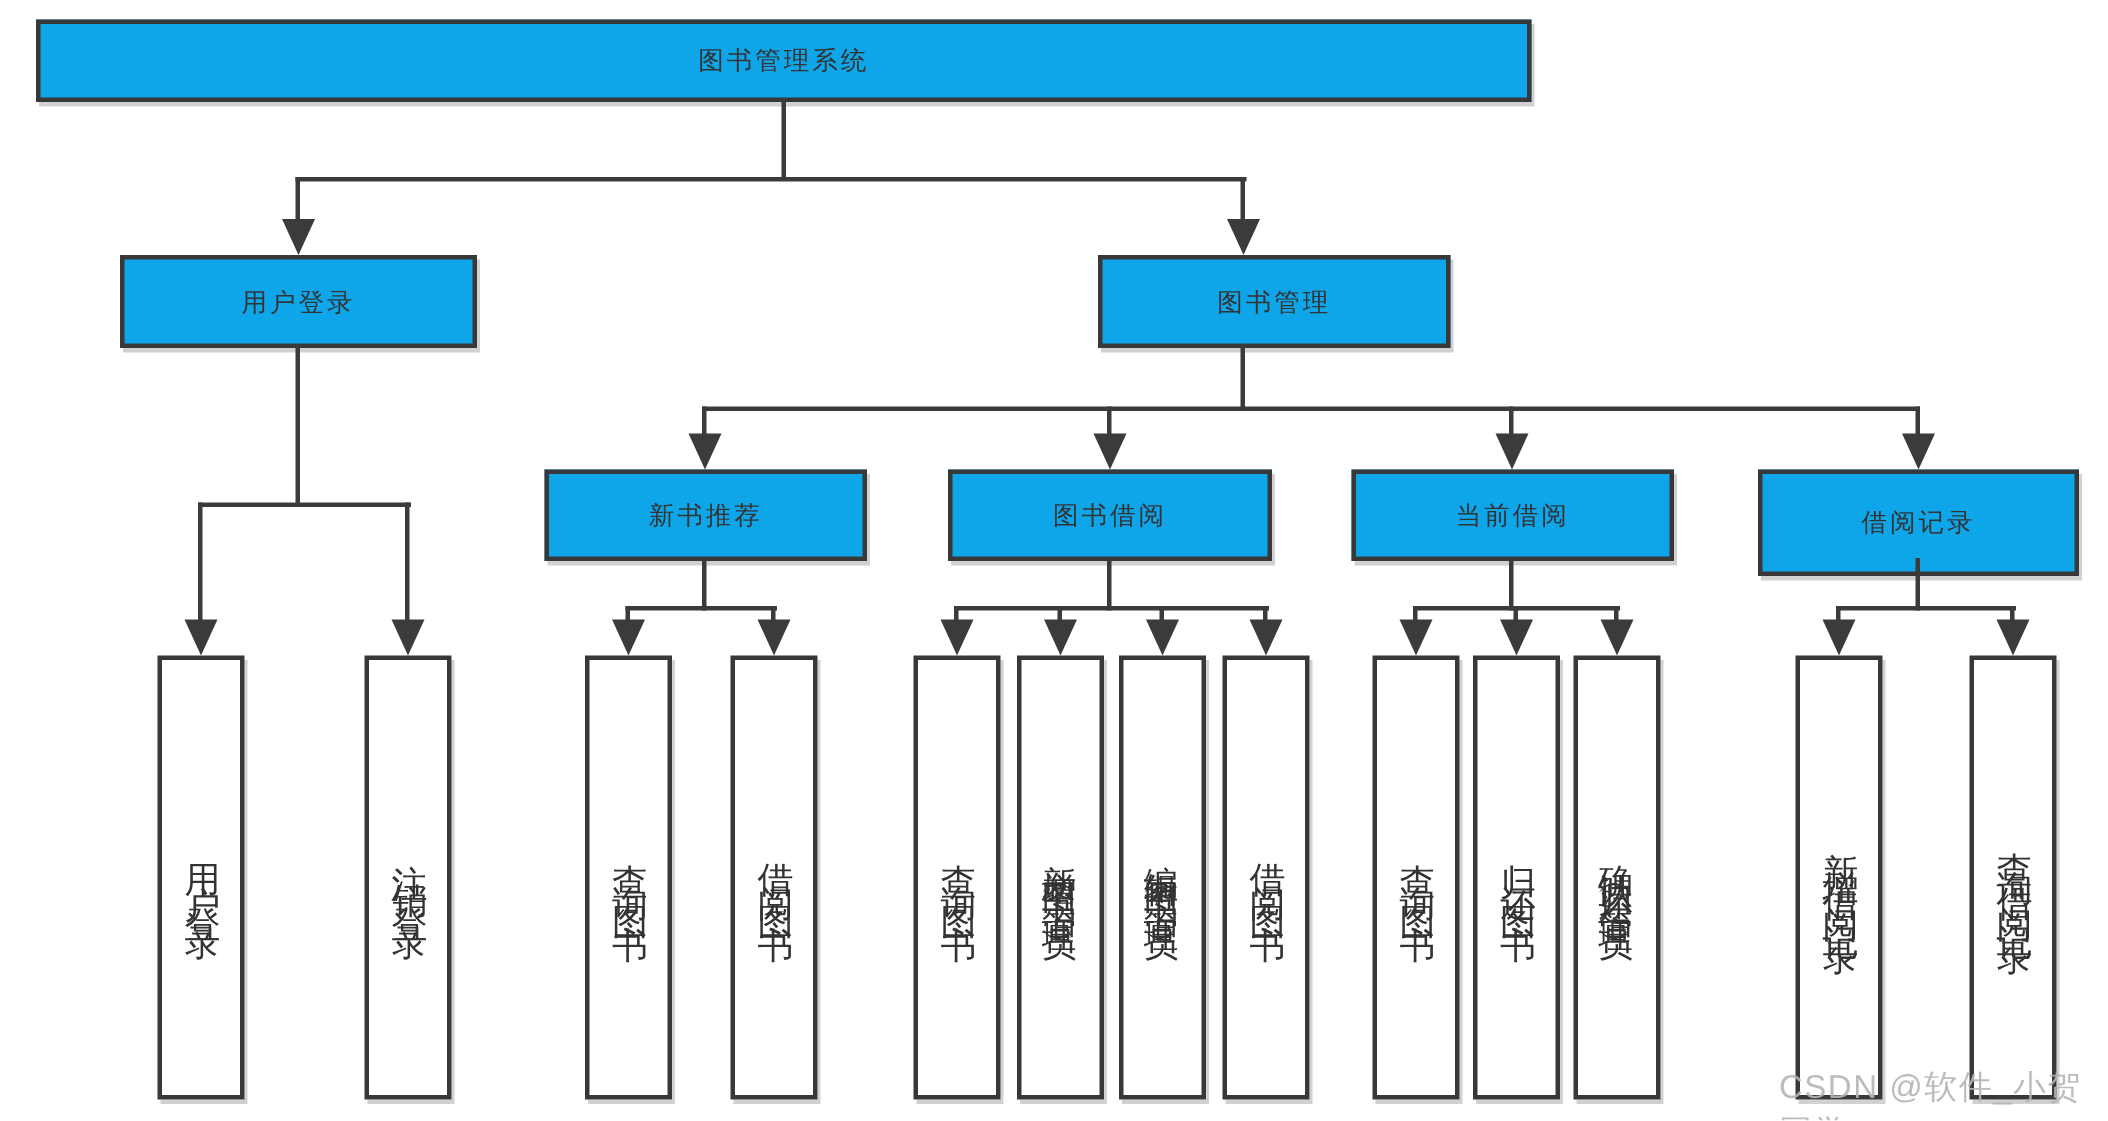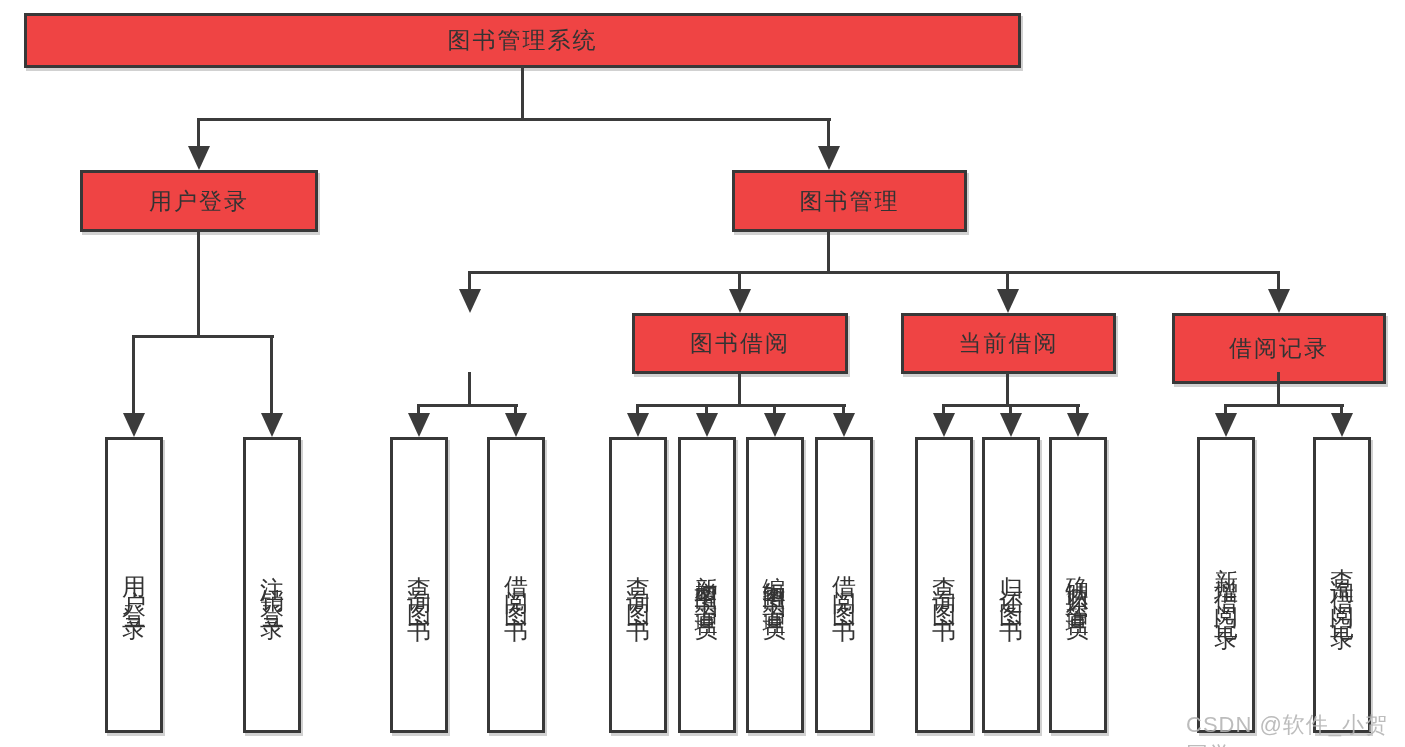--- a/index.html
+++ b/index.html
@@ -2,24 +2,24 @@
 <html><head>
 <meta charset="utf-8">
 <style>
   html,body{margin:0;padding:0;background:#ffffff;}
   .stage{
     position:relative;width:1405px;height:747px;background:#ffffff;
     font-family:"Liberation Sans","DejaVu Sans",sans-serif;color:#333333;overflow:hidden;
   }
   
   .box{
-    position:absolute;box-sizing:border-box;background:#ef4444;
+    position:absolute;box-sizing:border-box;background:#0ea5e9;
     border:3px solid #383838;box-shadow:2px 3px 0 rgba(90,90,90,.28);
     display:flex;align-items:center;justify-content:center;
-    font-size:23px;letter-spacing:2px;white-space:nowrap;
+    font-size:17px;letter-spacing:2px;white-space:nowrap;
   }
   .vbox{
     position:absolute;box-sizing:border-box;background:#ffffff;
     border:3px solid #383838;box-shadow:2px 3px 0 rgba(90,90,90,.28);
     display:flex;align-items:center;justify-content:center;
     writing-mode:vertical-rl;text-orientation:mixed;
     top:437px;width:58px;height:296px;font-size:24px;letter-spacing:14px;
     overflow:hidden;
   }
   .vbox.med{letter-spacing:12px;}
@@ -66,20 +66,21 @@
   <div class="hl" style="left:468px;top:271px;width:812px;"></div>
   <div class="vl" style="left:468px;top:271px;height:23px;"></div>
   <div class="arr" style="left:459px;top:289px;"></div>
   <div class="vl" style="left:738px;top:271px;height:23px;"></div>
   <div class="arr" style="left:729px;top:289px;"></div>
   <div class="vl" style="left:1006px;top:271px;height:23px;"></div>
   <div class="arr" style="left:997px;top:289px;"></div>
   <div class="vl" style="left:1277px;top:271px;height:23px;"></div>
   <div class="arr" style="left:1268px;top:289px;"></div>
 
+  <div class="box" style="left:363px;top:313px;width:215px;height:61px;">新书推荐</div>
   <div class="box" style="left:632px;top:313px;width:216px;height:61px;">图书借阅</div>
   <div class="box" style="left:901px;top:313px;width:215px;height:61px;">当前借阅</div>
   <div class="box" style="left:1172px;top:313px;width:214px;height:71px;">借阅记录</div>
 
   <div class="vl" style="left:468px;top:372px;height:35px;"></div>
   <div class="hl" style="left:417px;top:404px;width:101px;"></div>
   <div class="vl" style="left:417px;top:404px;height:14px;"></div>
   <div class="arr" style="left:408px;top:413px;"></div>
   <div class="vl" style="left:514px;top:404px;height:14px;"></div>
   <div class="arr" style="left:505px;top:413px;"></div>

